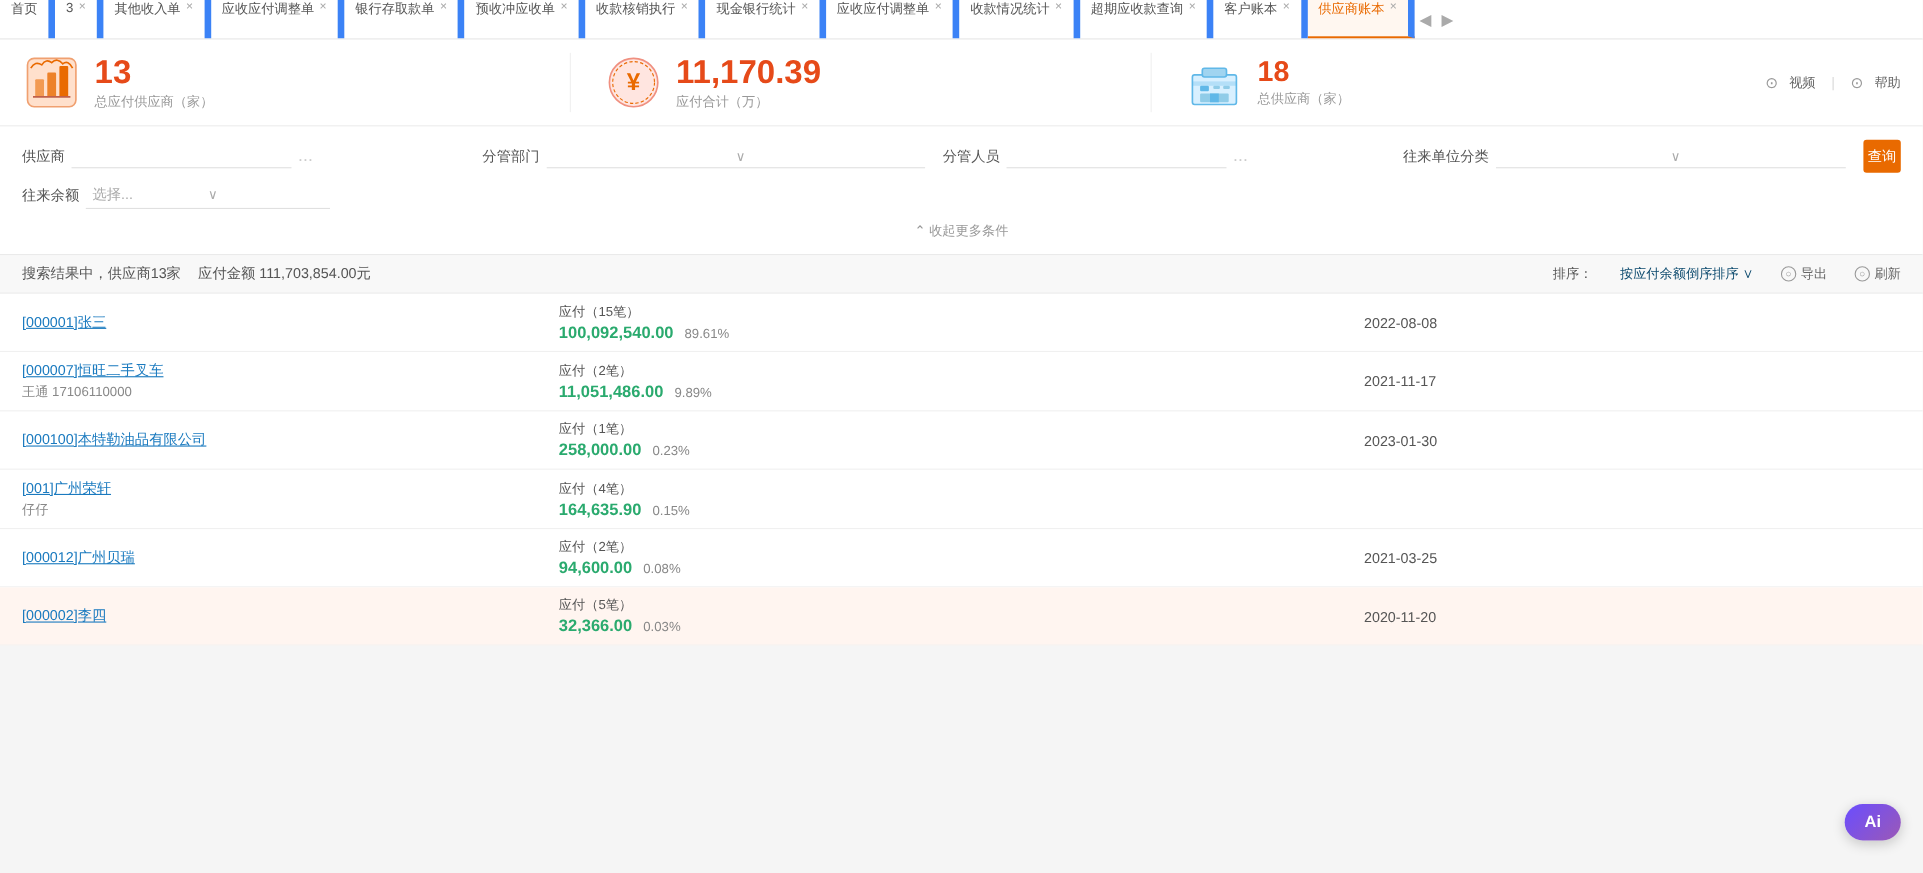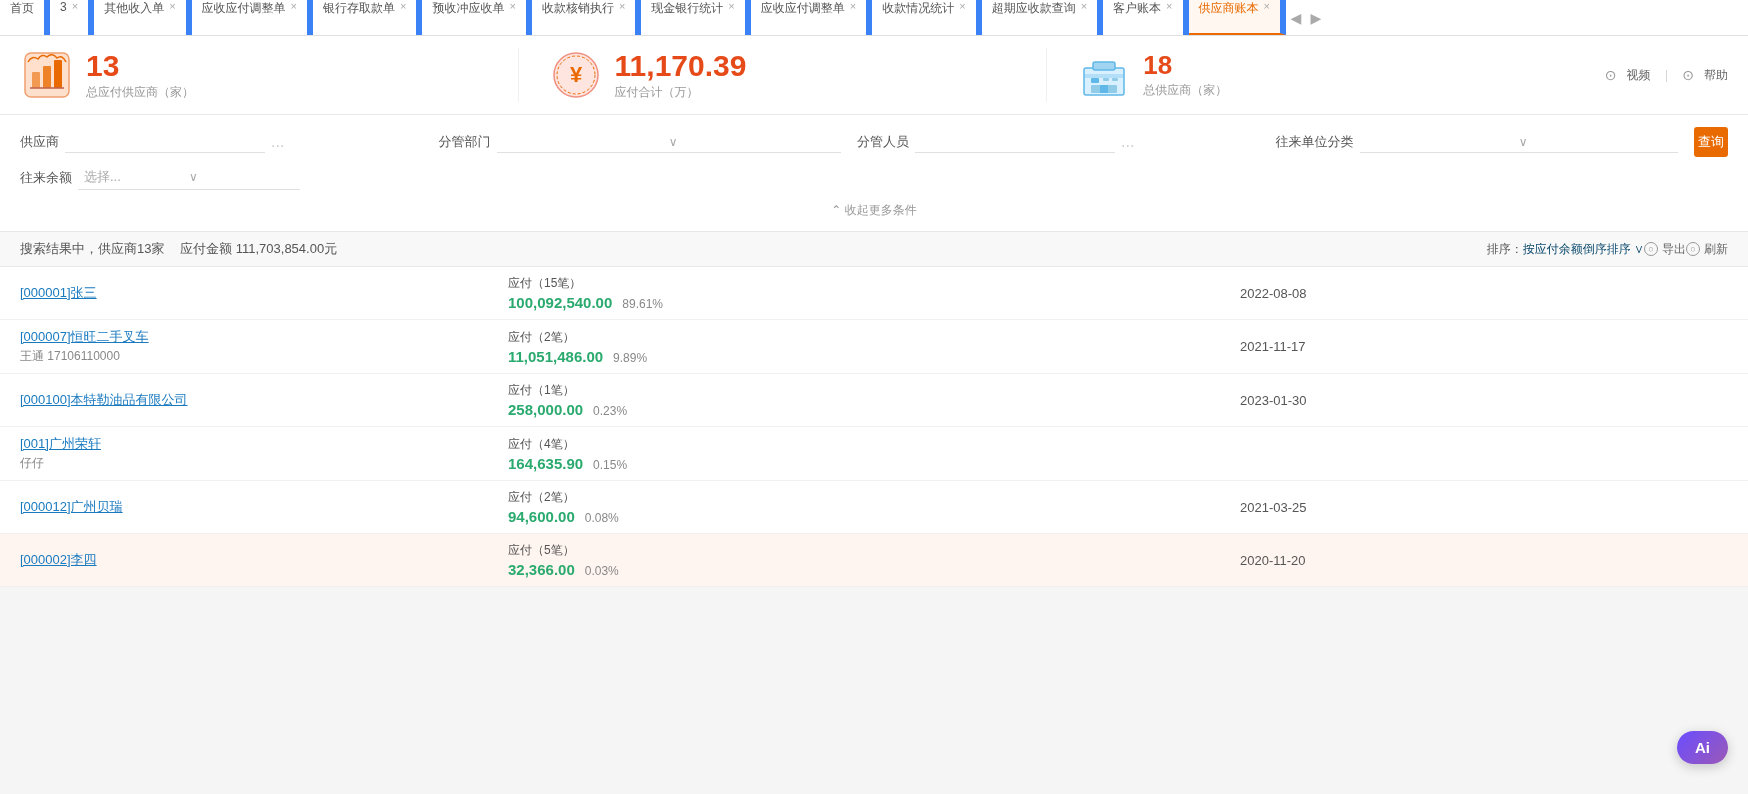--- a/index.html
+++ b/index.html
@@ -169,21 +169,21 @@
       font-size: 13px;
       color: #555;
       display: flex;
       align-items: center;
       justify-content: space-between;
       border-bottom: 1px solid #e8e8e8;
     }
     .summary-right {
       display: flex;
       align-items: center;
-      gap: 0;
+      gap: 25px;
       font-size: 12px;
       color: #666;
     }
     .sort-label { color: #555; }
     .sort-value { color: #0c4a6e; cursor: pointer; }
     .action-btn {
       display: flex;
       align-items: center;
       gap: 4px;
       cursor: pointer;

